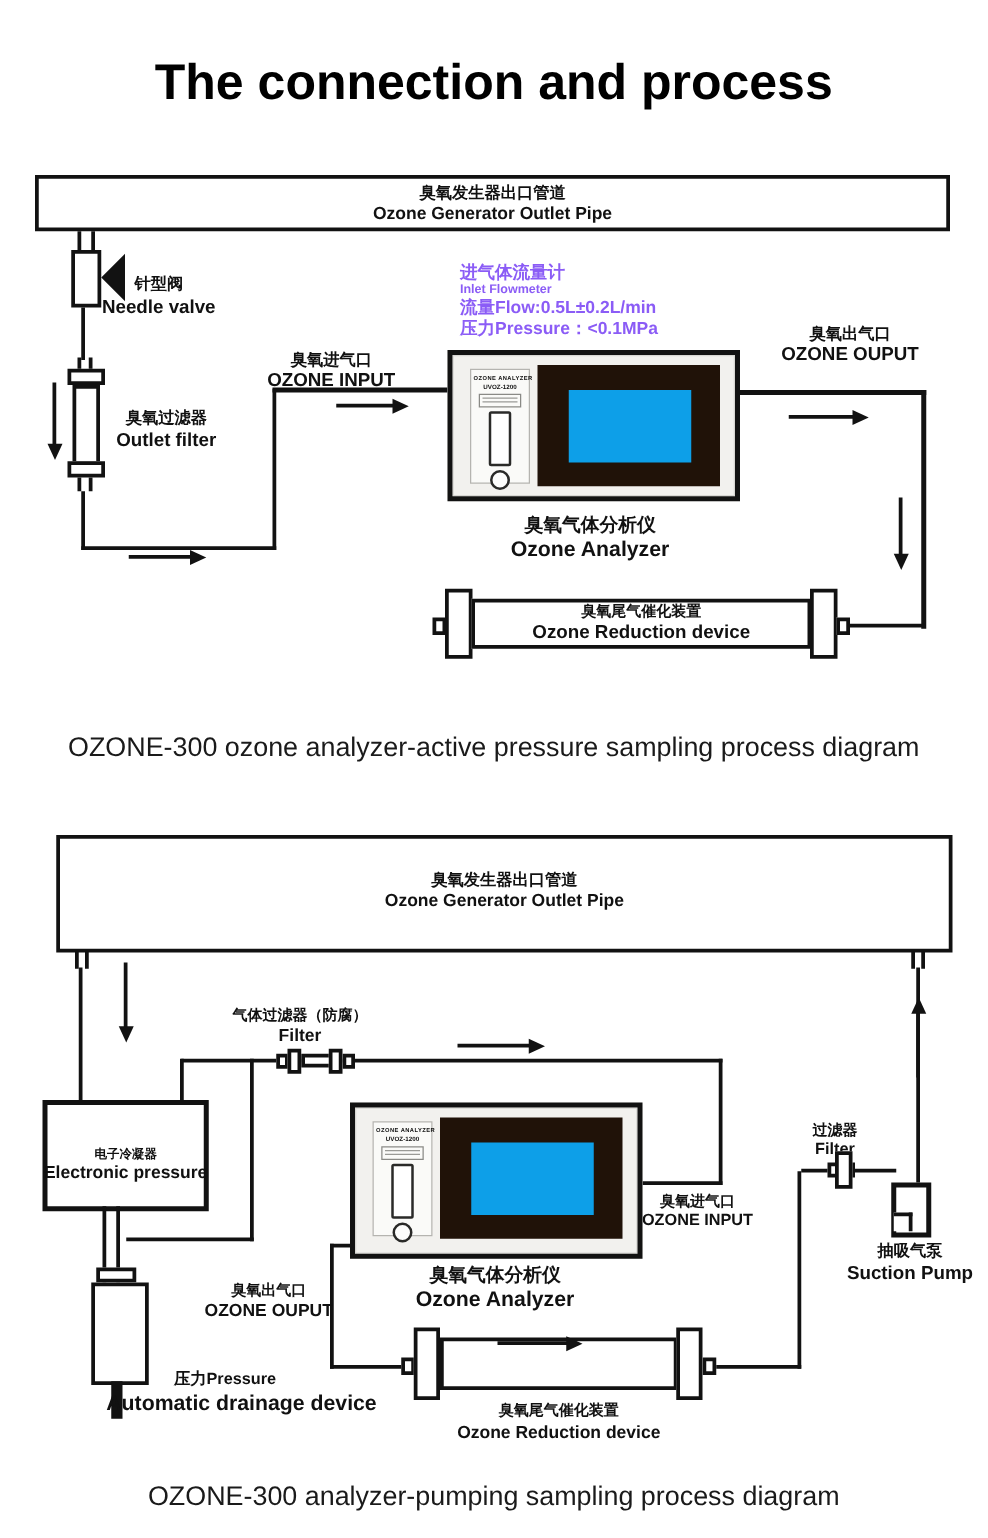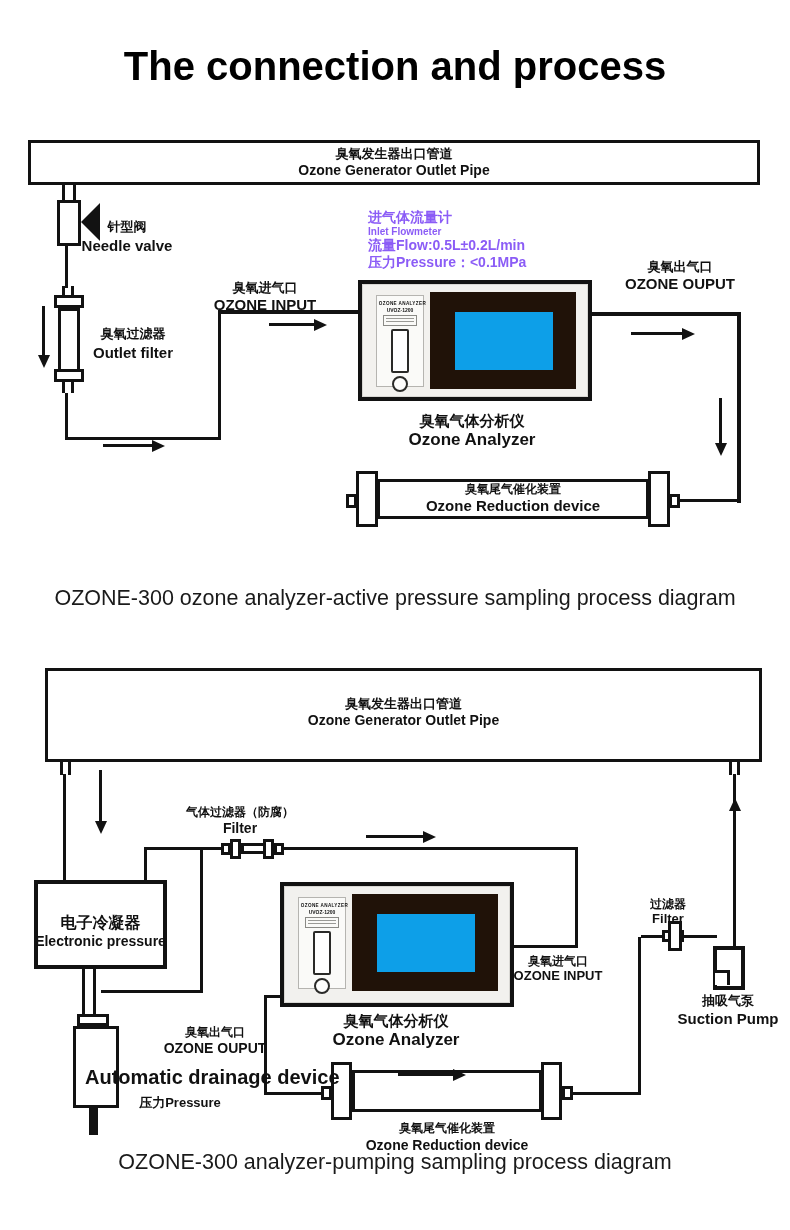--- a/index.html
+++ b/index.html
@@ -150,21 +150,21 @@
     <div class="bx" style="left:230px;top:839px;width:5px;height:14px;"></div>
     <div class="bx" style="left:241px;top:843px;width:22px;height:5px;"></div>
     <div class="bx" style="left:263px;top:839px;width:5px;height:14px;"></div>
     <div class="bx" style="left:274px;top:843px;width:4px;height:6px;"></div>
 
     <div class="vl" style="left:144px;top:847px;width:3px;height:35px;"></div>
     <div class="vl" style="left:200px;top:847px;width:3px;height:146px;"></div>
     <div class="hl" style="left:101px;top:990px;width:102px;height:3px;"></div>
 
     <div class="bx4 tubelabel" style="left:34px;top:880px;width:125px;height:81px;">
-      <div class="lb" style="position:relative;font-size:16px;margin-top:14px;">电子冷凝器</div>
+      <div class="lb" style="position:relative;font-size:10px;margin-top:14px;">电子冷凝器</div>
       <div class="lb" style="position:relative;font-size:14px;">Electronic pressure</div>
     </div>
     <div class="tick" style="left:82px;top:965px;width:8px;height:80px;"></div>
 
     <div class="vl" style="left:575px;top:847px;width:3px;height:101px;"></div>
     <div class="hl" style="left:514px;top:945px;width:64px;height:3px;"></div>
     <div class="lb" style="left:518px;top:955px;width:80px;font-size:12px;">臭氧进气口</div>
     <div class="lb" style="left:512px;top:969px;width:92px;font-size:13px;">OZONE INPUT</div>
 
     <div class="dev" style="left:280px;top:882px;width:226px;height:117px;">
@@ -199,28 +199,28 @@
     <div class="ar ar-r" style="left:398px;top:1073px;width:56px;"></div>
     <div class="hl" style="left:573px;top:1092px;width:68px;height:3px;"></div>
     <div class="vl" style="left:638px;top:937px;width:3px;height:158px;"></div>
     <div class="lb" style="left:367px;top:1122px;width:160px;font-size:12px;">臭氧尾气催化装置</div>
     <div class="lb" style="left:357px;top:1137px;width:180px;font-size:14px;">Ozone Reduction device</div>
 
     <div class="bx" style="left:77px;top:1014px;width:26px;height:6px;"></div>
     <div class="bx" style="left:73px;top:1026px;width:40px;height:76px;"></div>
     <div class="stem" style="left:89px;top:1105px;width:9px;height:30px;"></div>
     <div class="lb" style="left:110px;top:1096px;width:140px;font-size:13px;">压力Pressure</div>
-    <div class="lb" style="left:85px;top:1066px;width:190px;font-size:20px;">Automatic drainage device</div>
+    <div class="lb" style="left:85px;top:1113px;width:190px;font-size:17px;">Automatic drainage device</div>
 
     <div class="lb" style="left:628px;top:898px;width:80px;font-size:12px;">过滤器</div>
     <div class="lb" style="left:628px;top:912px;width:80px;font-size:13px;">Filter</div>
     <div class="hl" style="left:641px;top:935px;width:76px;height:3px;"></div>
     <div class="bx" style="left:662px;top:930px;width:16px;height:6px;"></div>
     <div class="bx" style="left:668px;top:921px;width:8px;height:24px;"></div>
     <div class="bx4" style="left:713px;top:946px;width:24px;height:36px;"></div>
     <div class="abs" style="left:715px;top:970px;width:12px;height:12px;border-top:3px solid #121212;border-right:3px solid #121212;background:#fff;"></div>
     <div class="lb" style="left:678px;top:994px;width:100px;font-size:13px;">抽吸气泵</div>
     <div class="lb" style="left:666px;top:1010px;width:124px;font-size:15px;">Suction Pump</div>
 
-    <div class="caption" style="top:1150px;">OZONE-300 analyzer-pumping sampling process diagram</div>
+    <div class="caption" style="top:1185px;">OZONE-300 analyzer-pumping sampling process diagram</div>
   </div>
 
 </div>
 
 </body></html>

